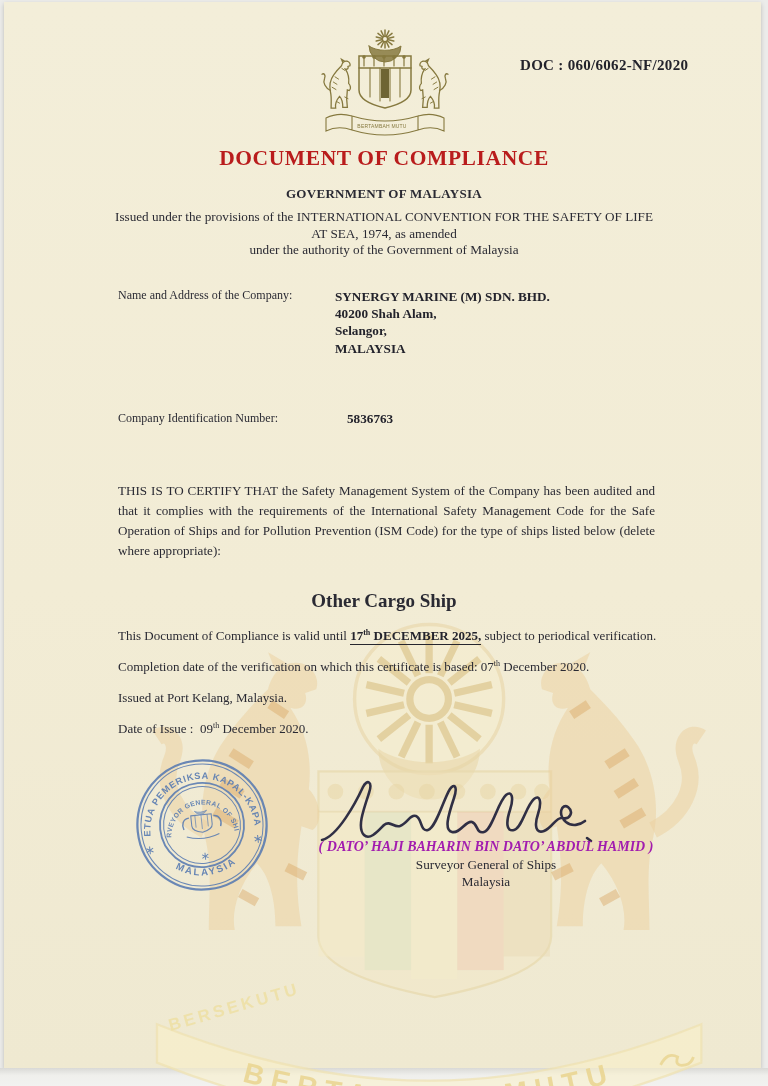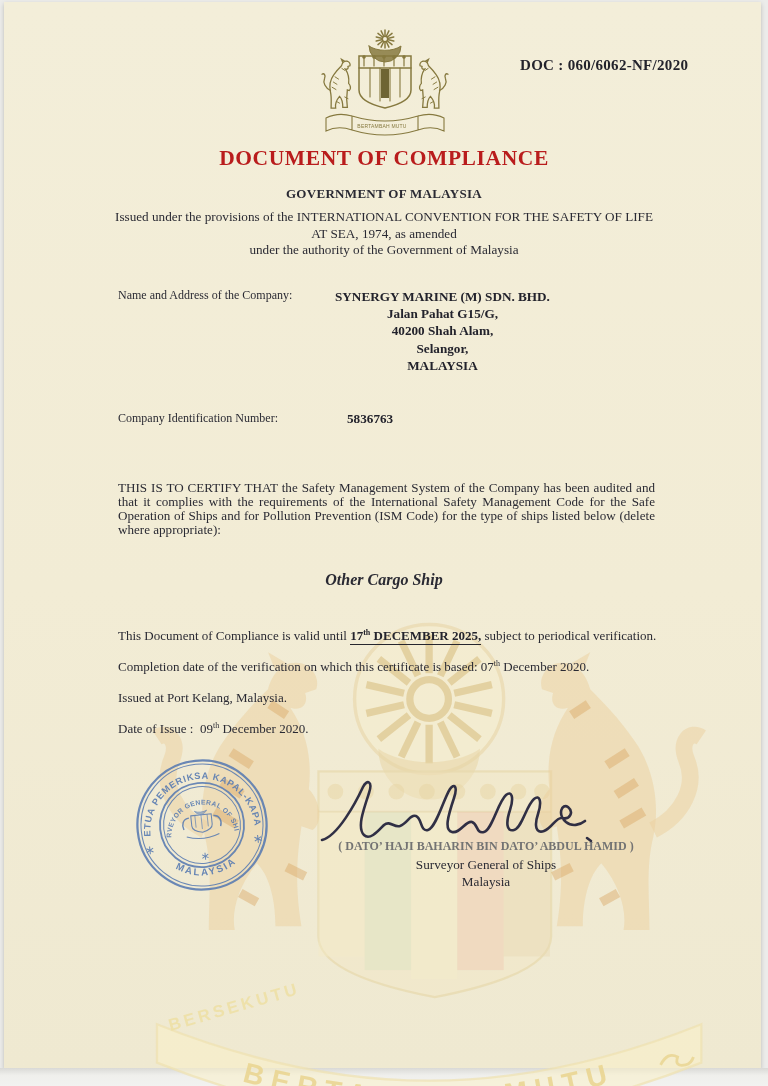--- a/index.html
+++ b/index.html
@@ -4,36 +4,36 @@
 <style>
   html,body{margin:0;padding:0;background:#ffffff;}
   .scan{position:relative;width:768px;height:1086px;background:#ececea;overflow:hidden;
         font-family:"Liberation Serif", serif;color:#2a2a33;}
   .paper{position:absolute;left:4px;top:2px;width:757px;height:1066px;
          background:linear-gradient(180deg,#f3eed9 0%,#f2ecd5 55%,#efe9d1 100%);
          box-shadow:0 2px 4px rgba(60,60,50,.28);}
   .layer{position:absolute;left:0;top:0;width:768px;height:1086px;}
   .abs{position:absolute;}
   .center{left:0;width:768px;text-align:center;}
-  .nowrap{white-space:nowrap;text-align:center;}
+  .nowrap{white-space:nowrap;}
   .doc-number{left:520px;top:57px;font-weight:bold;font-size:15px;letter-spacing:.3px;color:#23232c;}
   .title{top:146px;font-weight:bold;font-size:21.5px;letter-spacing:.6px;color:#b91c1c;}
   .gov{top:186px;font-weight:bold;font-size:13px;letter-spacing:.3px;}
   .issued{top:209px;font-size:13.2px;line-height:16.6px;}
   .label{font-size:12px;}
   .val{font-weight:bold;font-size:13.2px;color:#23232c;}
   .addr{left:335px;top:288px;line-height:17.2px;}
-  .cert{left:118px;top:481px;width:537px;font-size:13.1px;line-height:14px;
+  .cert{left:118px;top:481px;width:537px;font-size:13.1px;line-height:20px;
         text-align:justify;}
-  .shiptype{top:571px;font-weight:bold;font-size:16px;font-style:italic;}
+  .shiptype{top:590px;font-weight:bold;font-size:19px;}
   .dateline{left:118px;font-size:13px;}
   .bu{font-weight:bold;border-bottom:1.4px solid #26262e;padding-bottom:0.5px;color:#23232c;}
   sup{font-size:.62em;line-height:0;}
   .signblock{left:305px;top:838px;width:362px;text-align:center;line-height:17.6px;}
-  .signname{font-weight:bold;font-size:12px;color:#737373;}
+  .signname{font-weight:bold;font-size:14px;color:#a21caf;font-style:italic;}
   .signrole{font-size:13.2px;}
   .stamp-svg{left:120px;top:743px;transform:rotate(-6deg);}
   .sig-svg{left:316px;top:776px;}
   .crest-svg{left:310px;top:26px;}
   .wm-svg{left:44px;top:322px;}
   .bottom-strip{position:absolute;left:0;top:1068px;width:768px;height:18px;
                 background:linear-gradient(180deg,#d9d9d6 0%,#efefec 40%,#f2f2f0 100%);}
 </style>
 </head>
 <body>
@@ -150,21 +150,20 @@
   <div class="abs center gov nowrap">GOVERNMENT OF MALAYSIA</div>
   <div class="abs center issued">
     <div class="nowrap">Issued under the provisions of the INTERNATIONAL CONVENTION FOR THE SAFETY OF LIFE</div>
     <div class="nowrap">AT SEA, 1974, as amended</div>
     <div class="nowrap">under the authority of the Government of Malaysia</div>
   </div>
 
   <div class="abs label nowrap" style="left:118px;top:288px;">Name and Address of the Company:</div>
   <div class="abs addr val">
     <div class="nowrap">SYNERGY MARINE (M) SDN. BHD.</div>
-    <div class="nowrap">Jalan Pahat G15/G,</div>
     <div class="nowrap">40200 Shah Alam,</div>
     <div class="nowrap">Selangor,</div>
     <div class="nowrap">MALAYSIA</div>
   </div>
 
   <div class="abs label nowrap" style="left:118px;top:411px;">Company Identification Number:</div>
   <div class="abs val nowrap" style="left:347px;top:411px;">5836763</div>
 
   <p class="abs cert" style="margin:0;">THIS IS TO CERTIFY THAT the Safety Management System of the Company has been audited and that it complies with the requirements of the International Safety Management Code for the Safe Operation of Ships and for Pollution Prevention (ISM Code) for the type of ships listed below (delete where appropriate):</p>
   <div class="abs center shiptype nowrap">Other Cargo Ship</div>

